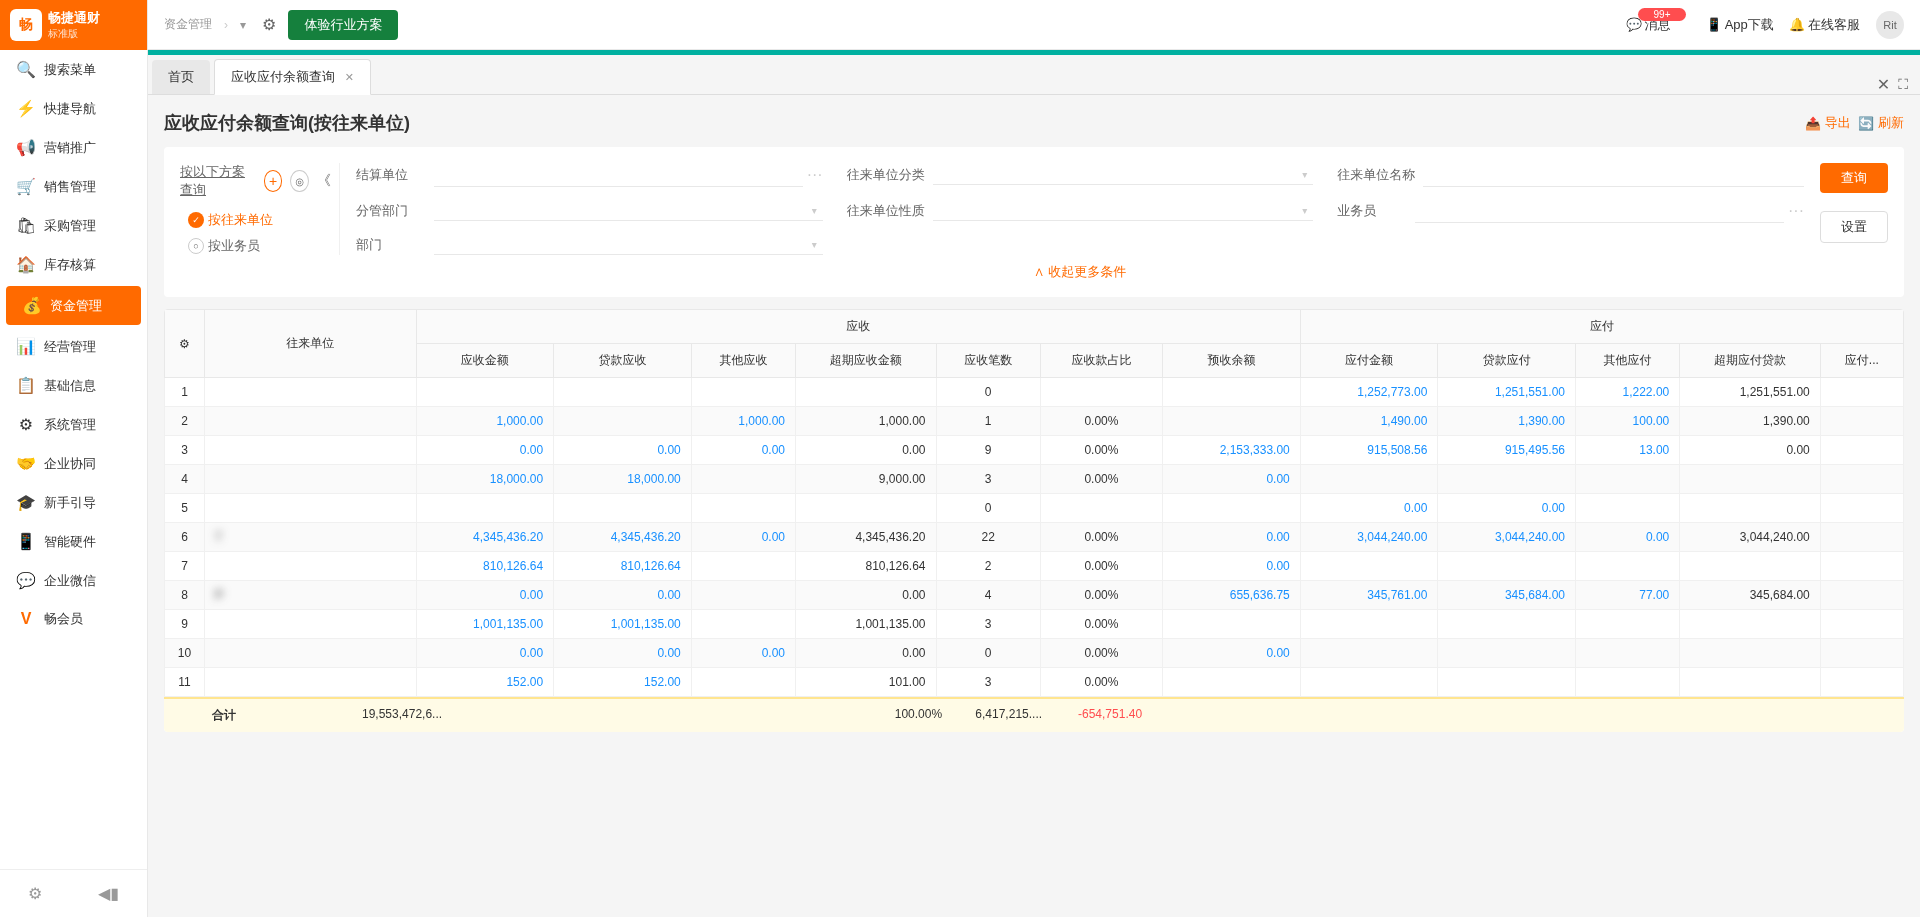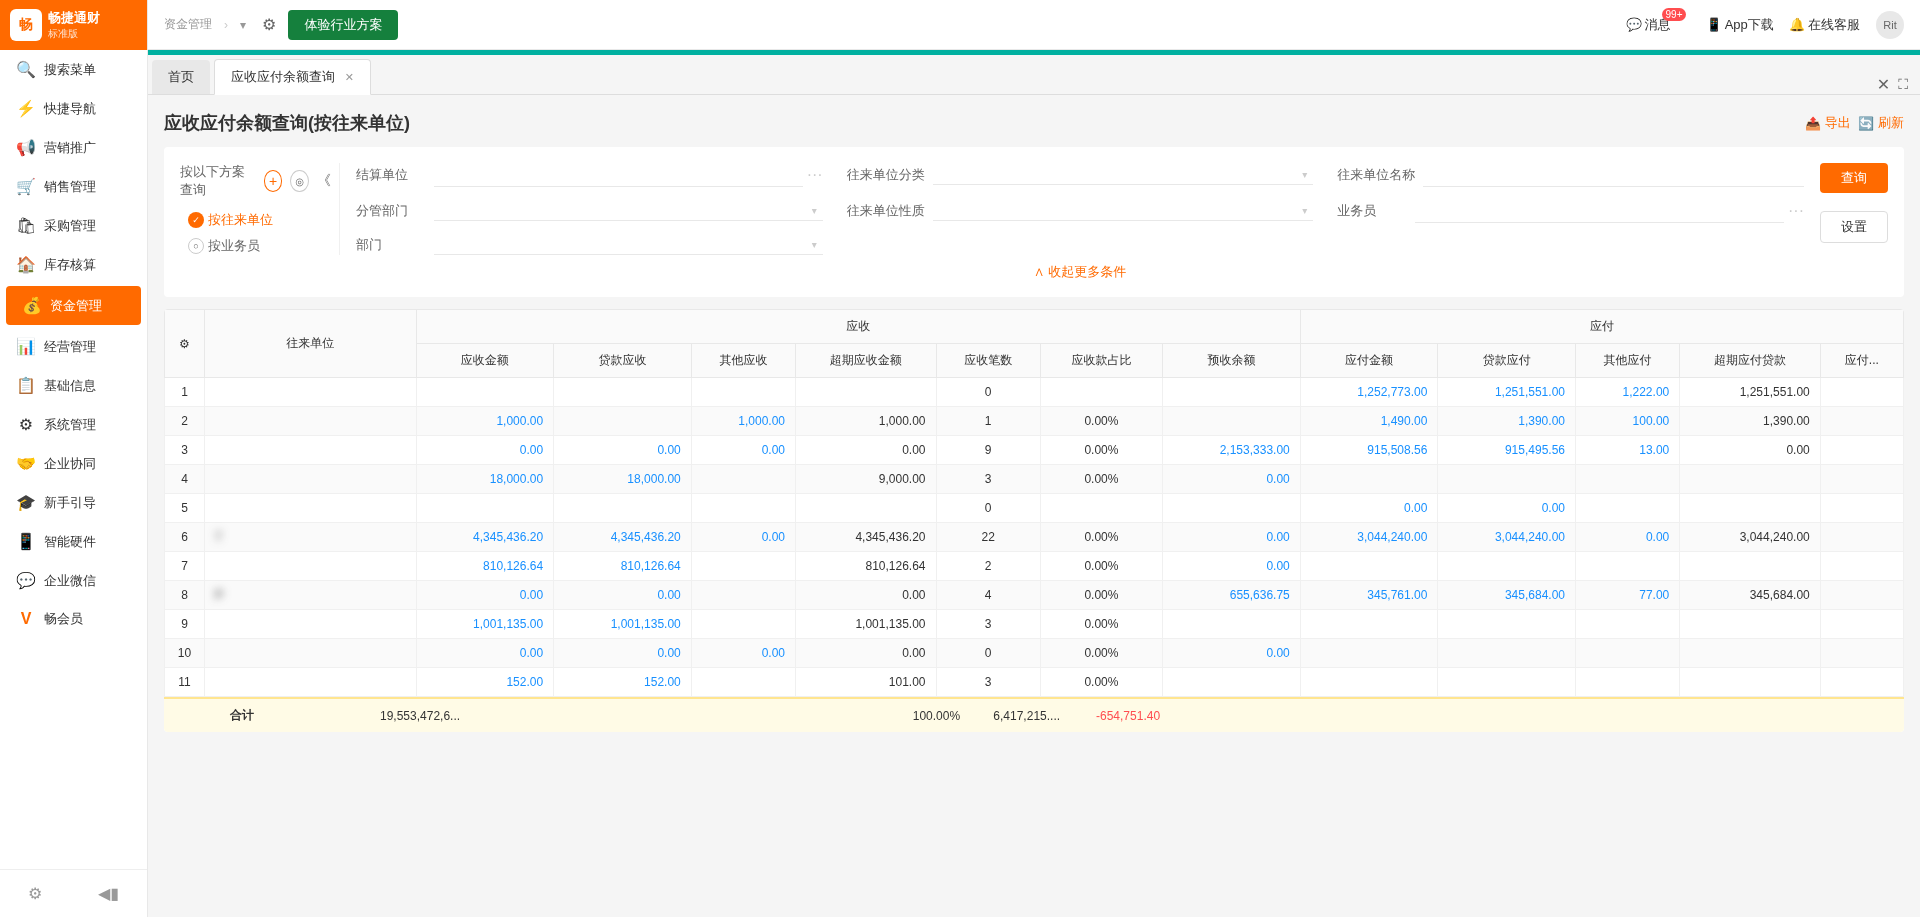--- a/index.html
+++ b/index.html
@@ -34,21 +34,21 @@
     .content { flex: 1; overflow: auto; background: #f5f5f5; padding: 16px; }
     .page-header { display: flex; justify-content: space-between; align-items: center; margin-bottom: 12px; }
     .page-title { font-size: 18px; font-weight: 600; color: #333; }
     .page-actions { display: flex; gap: 8px; }
     .btn-export { color: #ff6a00; cursor: pointer; font-size: 13px; display: flex; align-items: center; gap: 3px; }
     .btn-refresh { color: #ff6a00; cursor: pointer; font-size: 13px; display: flex; align-items: center; gap: 3px; }
 
     
     .filter-area { background: #fff; border-radius: 4px; padding: 16px; margin-bottom: 12px; }
     .filter-top { display: flex; align-items: center; gap: 8px; margin-bottom: 12px; }
-    .filter-label { color: #666; font-size: 13px; }
+    .filter-label { color: #666; font-size: 13px; text-decoration: underline; }
     .filter-add-btn { width: 22px; height: 22px; border: 1px solid #ff6a00; border-radius: 50%; display: flex; align-items: center; justify-content: center; color: #ff6a00; cursor: pointer; font-size: 14px; }
     .filter-circle-btn { width: 22px; height: 22px; border: 1px solid #ccc; border-radius: 50%; display: flex; align-items: center; justify-content: center; color: #666; cursor: pointer; font-size: 11px; }
     .filter-arrow-btn { color: #666; cursor: pointer; font-size: 14px; }
     .filter-scheme-item { display: flex; align-items: center; gap: 4px; color: #ff6a00; font-size: 13px; cursor: pointer; }
     .filter-scheme-item .dot { width: 16px; height: 16px; background: #ff6a00; border-radius: 50%; display: flex; align-items: center; justify-content: center; color: #fff; font-size: 9px; }
     .filter-scheme-item2 { display: flex; align-items: center; gap: 4px; color: #666; font-size: 13px; cursor: pointer; }
     .filter-scheme-item2 .dot2 { width: 16px; height: 16px; border: 1px solid #ccc; border-radius: 50%; display: flex; align-items: center; justify-content: center; color: #666; font-size: 9px; }
 
     .filter-rows { display: grid; grid-template-columns: 1fr 1fr 1fr; gap: 12px 24px; }
     .filter-row { display: flex; align-items: center; gap: 8px; }
@@ -70,21 +70,21 @@
     .data-table th { background: #fafafa; border: 1px solid #e8e8e8; padding: 8px 10px; text-align: center; color: #333; font-weight: 500; white-space: nowrap; }
     .data-table td { border: 1px solid #f0f0f0; padding: 7px 10px; text-align: right; color: #333; white-space: nowrap; }
     .data-table td.center { text-align: center; }
     .data-table td.name-cell { text-align: left; max-width: 160px; overflow: hidden; }
     .data-table tr:nth-child(even) { background: #fafafa; }
     .data-table td a, .data-table td .link { color: #1890ff; cursor: pointer; }
     .data-table .blurred { filter: blur(4px); user-select: none; }
     .th-yingshou { background: #e6f7ff; color: #1890ff; margin-left: 32px; }
     .th-yingfu { background: #fff0e6; color: #ff6a00; }
 
-    .table-footer { background: #fffbe6; border-top: 2px solid #ffe58f; padding: 8px 26px; display: flex; align-items: center; }
+    .table-footer { background: #fffbe6; border-top: 2px solid #ffe58f; padding: 8px 8px; display: flex; align-items: flex-start; }
     .footer-label { font-weight: 600; color: #333; min-width: 100px; }
     .footer-cell { text-align: right; padding: 0 10px; min-width: 100px; color: #333; }
     .footer-cell.negative { color: #ff4d4f; }
 
     
     .table-container::-webkit-scrollbar { height: 8px; width: 8px; }
     .table-container::-webkit-scrollbar-track { background: #f1f1f1; }
     .table-container::-webkit-scrollbar-thumb { background: #ccc; border-radius: 4px; }
 
     .filter-section { display: flex; align-items: flex-start; gap: 0; }
@@ -178,21 +178,21 @@
     <span style="color:#999;font-size:12px;">资金管理</span>
     <span style="color:#ccc;">›</span>
     <span style="color:#999;cursor:pointer;">▾</span>
     <span style="color:#666;font-size:16px;cursor:pointer;margin-left:4px;">⚙</span>
     <button class="topbar-btn-orange">体验行业方案</button>
     <div style="flex:1;"></div>
     <div class="topbar-right">
       <div style="display:flex;align-items:center;gap:2px;cursor:pointer;position:relative;">
         <span>💬</span>
         <span>消息</span>
-        <span style="background:#ff4d4f;color:#fff;border-radius:10px;padding:1px 4px;font-size:10px;position:absolute;top:-8px;right:-16px;">99+</span>
+        <span style="background:#ff4d4f;color:#fff;border-radius:10px;padding:1px 16px;font-size:10px;position:absolute;top:-8px;right:-16px;">99+</span>
       </div>
       <div style="display:flex;align-items:center;gap:2px;cursor:pointer;margin-left:20px;">
         <span>📱</span>
         <span>App下载</span>
       </div>
       <div style="display:flex;align-items:center;gap:2px;cursor:pointer;">
         <span>🔔</span>
         <span>在线客服</span>
       </div>
       <div style="width:28px;height:28px;background:#e8e8e8;border-radius:50%;display:flex;align-items:center;justify-content:center;cursor:pointer;font-size:11px;color:#666;">Rit</div>

